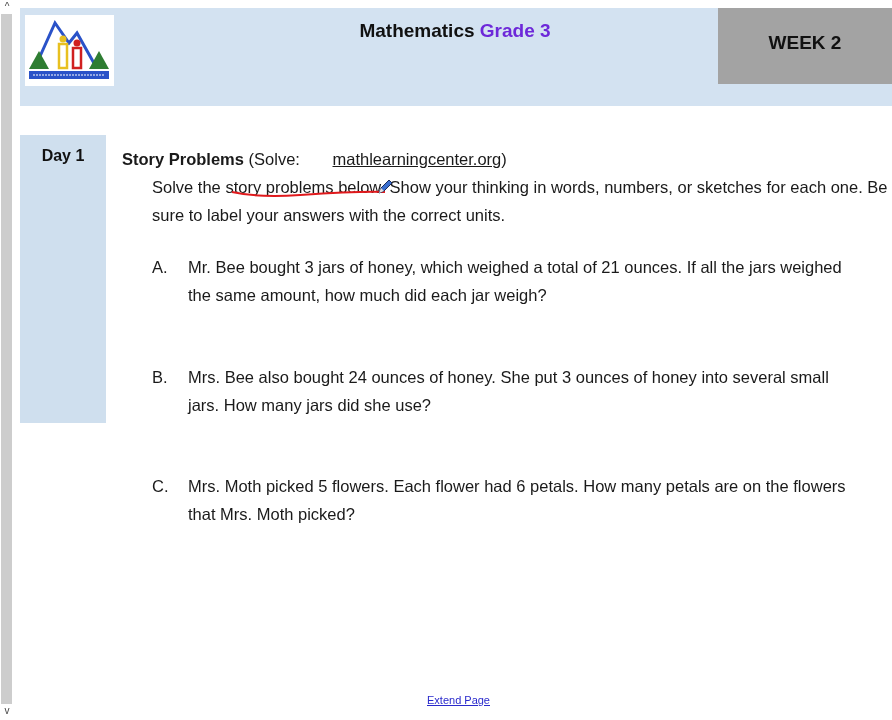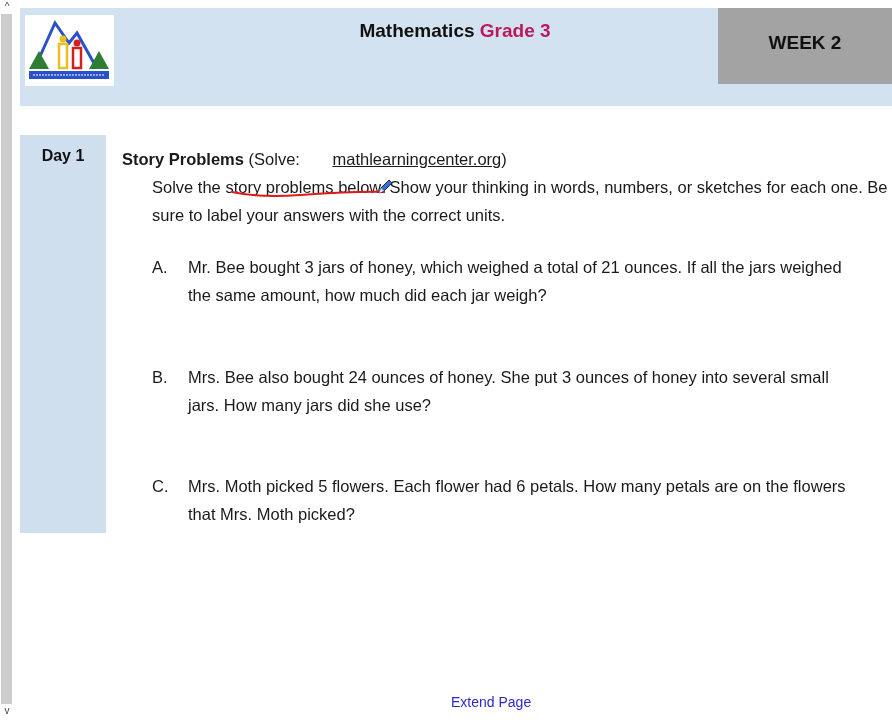--- a/index.html
+++ b/index.html
@@ -31,30 +31,30 @@
     }
     .logo {
       position: absolute; left: 25px; top: 15px; width: 89px; height: 71px;
       background: #ffffff;
     }
     .title-block {
       position: absolute; left: 205px; top: 15px; width: 500px;
       text-align: center; font-weight: bold; font-size: 19px; line-height: 31px;
       color: #111;
     }
-    .title-accent { color: #be185d; }
+    .title-accent { color: #6d28d9; }
     .week-box {
       position: absolute; left: 718px; top: 8px; width: 174px; height: 76px;
       background: #a3a3a3;
       text-align: center; font-weight: bold; font-size: 19px;
       padding-top: 24px;
     }
 
     .day-col {
-      position: absolute; left: 20px; top: 135px; width: 86px; height: 398px;
+      position: absolute; left: 20px; top: 135px; width: 86px; height: 288px;
       background: #cfdfee;
       text-align: center; font-weight: bold; font-size: 16px;
       padding-top: 12px;
     }
 
     .content {
       position: absolute; left: 122px; top: 145px; width: 770px;
       font-size: 16.5px; line-height: 28px; color: #1a1a1a;
     }
     .section-title { font-weight: bold; }
@@ -68,21 +68,21 @@
     }
     .problem-letter { width: 36px; flex: none; }
     .problem-text { flex: 1; }
 
     .annotation {
       position: absolute; left: 230px; top: 186px; width: 170px; height: 14px;
       pointer-events: none;
     }
     .extend-link {
       position: absolute; left: 427px; top: 694px;
-      font-size: 14px; color: #2a2acc;  margin-left: 24px;
+      font-size: 11px; color: #2a2acc; text-decoration: underline;
     }
   </style>
 </head>
 <body>
 
 <div class="scrollbar">
   <div class="scroll-up">^</div>
   <div class="scroll-track"></div>
   <div class="scroll-down">v</div>
 </div>

